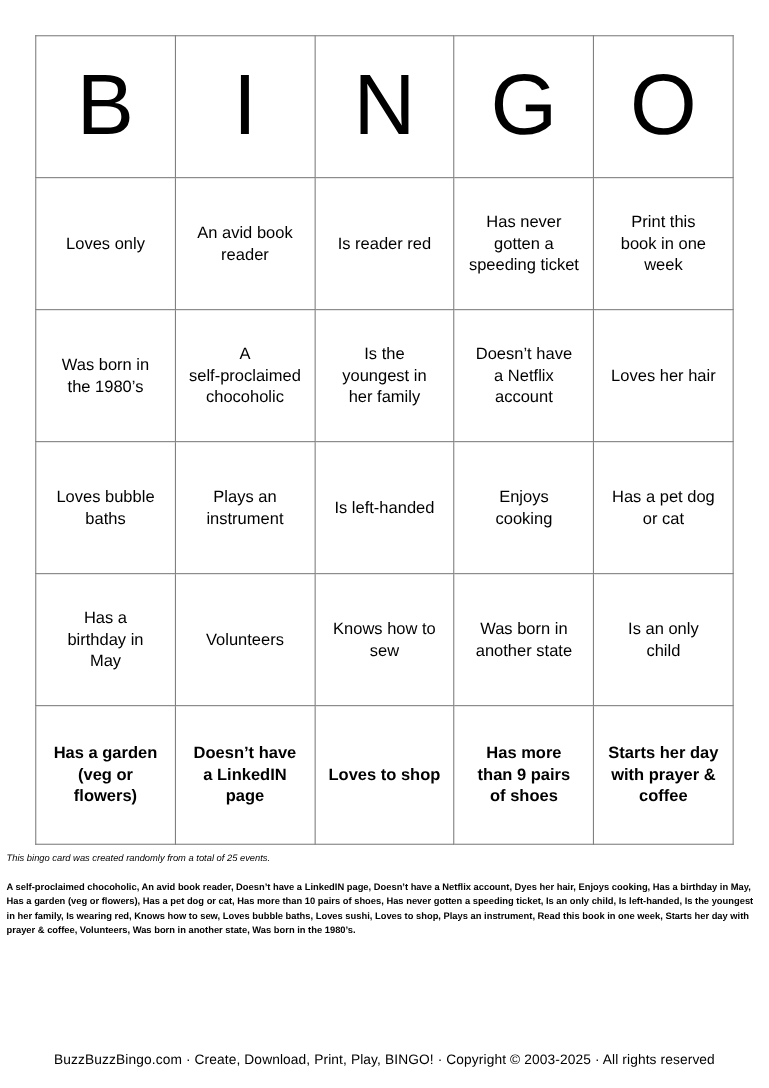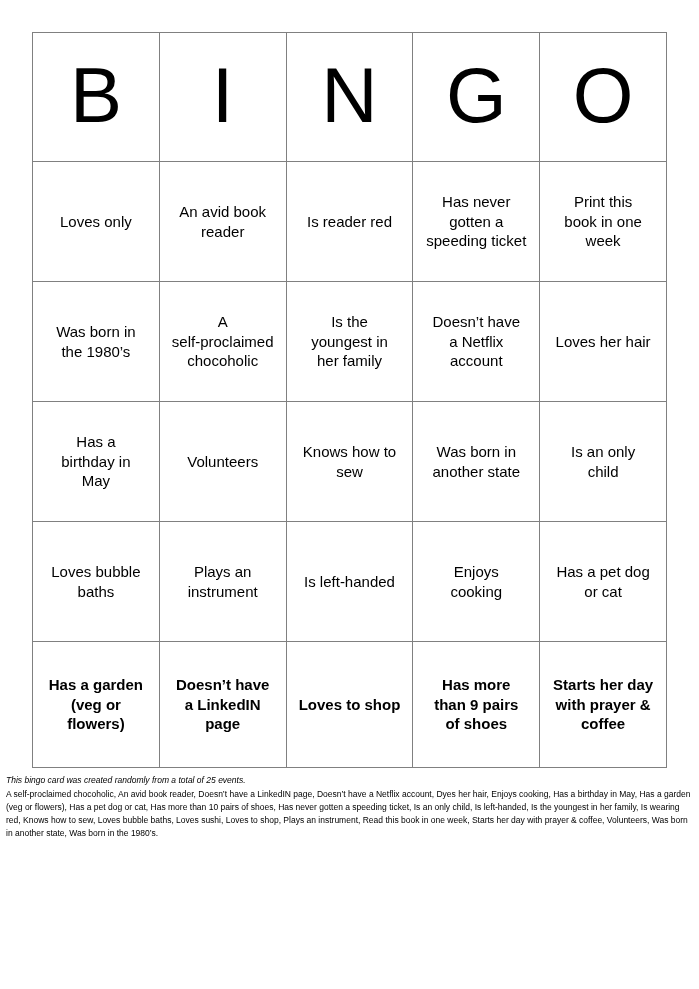--- a/index.html
+++ b/index.html
@@ -81,21 +81,22 @@
     line-height: 1.52;
     color: #000;
     text-align: left;
   }
   .footnote .fn-line {
     display: block;
     font-style: italic;
   }
   .footnote .fn-events {
     display: block;
-    margin-top: 1px;
+    margin-top: 13px;
+    font-weight: bold;
   }
 
   
   .footer {
     position: absolute;
     left: 0;
     right: 0;
     bottom: 19px;
     text-align: center;
     font-size: 12.5px;
@@ -163,60 +164,60 @@
 a Netflix
 account</span>
             </td>
           <td>
               <span class="cell-text">Loves her hair</span>
             </td>
         </tr>
 
         <tr class="cell-row">
           <td>
+              <span class="cell-text">Loves bubble
+baths</span>
+            </td>
+          <td>
+              <span class="cell-text">Plays an
+instrument</span>
+            </td>
+          <td>
+              <span class="cell-text">Is left-handed</span>
+            </td>
+          <td>
+              <span class="cell-text">Enjoys
+cooking</span>
+            </td>
+          <td>
+              <span class="cell-text">Has a pet dog
+or cat</span>
+            </td>
+        </tr>
+
+        <tr class="cell-row">
+          <td>
               <span class="cell-text">Has a
 birthday in
 May</span>
             </td>
           <td>
               <span class="cell-text">Volunteers</span>
             </td>
           <td>
               <span class="cell-text">Knows how to
 sew</span>
             </td>
           <td>
               <span class="cell-text">Was born in
 another state</span>
             </td>
           <td>
               <span class="cell-text">Is an only
 child</span>
-            </td>
-        </tr>
-
-        <tr class="cell-row">
-          <td>
-              <span class="cell-text">Loves bubble
-baths</span>
-            </td>
-          <td>
-              <span class="cell-text">Plays an
-instrument</span>
-            </td>
-          <td>
-              <span class="cell-text">Is left-handed</span>
-            </td>
-          <td>
-              <span class="cell-text">Enjoys
-cooking</span>
-            </td>
-          <td>
-              <span class="cell-text">Has a pet dog
-or cat</span>
             </td>
         </tr>
 
         <tr class="cell-row">
           <td>
               <span class="cell-text">Has a garden
 (veg or
 flowers)</span>
             </td>
           <td>
@@ -242,14 +243,17 @@
     </table>
   </div>
 
   <div class="footnote">
     <span class="fn-line">This bingo card was created randomly from a total of 25 events.</span>
     <span class="fn-events">A self-proclaimed chocoholic, An avid book reader, Doesn’t have a LinkedIN page, Doesn’t have a Netflix account, Dyes her hair, Enjoys cooking, Has a birthday in May, Has a garden (veg or flowers), Has a pet dog or cat, Has more than 10 pairs of shoes, Has never gotten a speeding ticket, Is an only child, Is left-handed, Is the youngest in her family, Is wearing red, Knows how to sew, Loves bubble baths, Loves sushi, Loves to shop, Plays an instrument, Read this book in one week, Starts her day with prayer &amp; coffee, Volunteers, Was born in another state, Was born in the 1980’s.</span>
   </div>
 
   <div class="spacer"></div>
 
+  <div class="footer">
+    <span>BuzzBuzzBingo.com · Create, Download, Print, Play, BINGO! · Copyright © 2003-2025 · All rights reserved</span>
+  </div>
 
 </div>
 
 </body></html>

